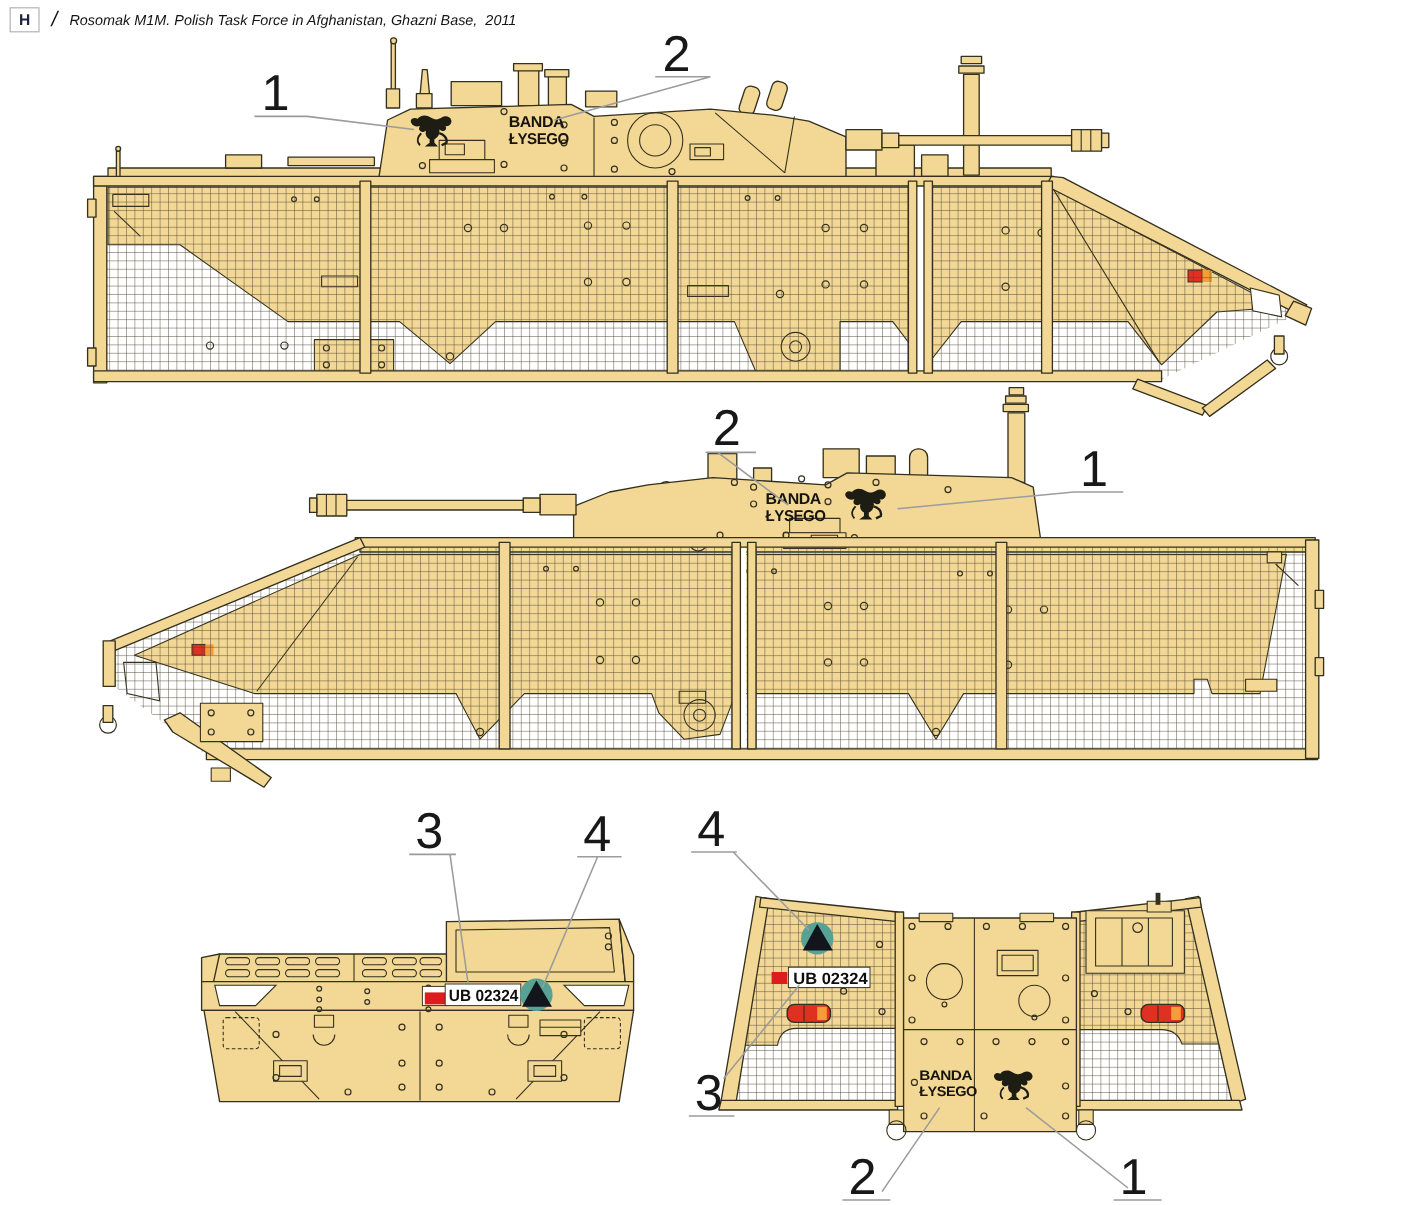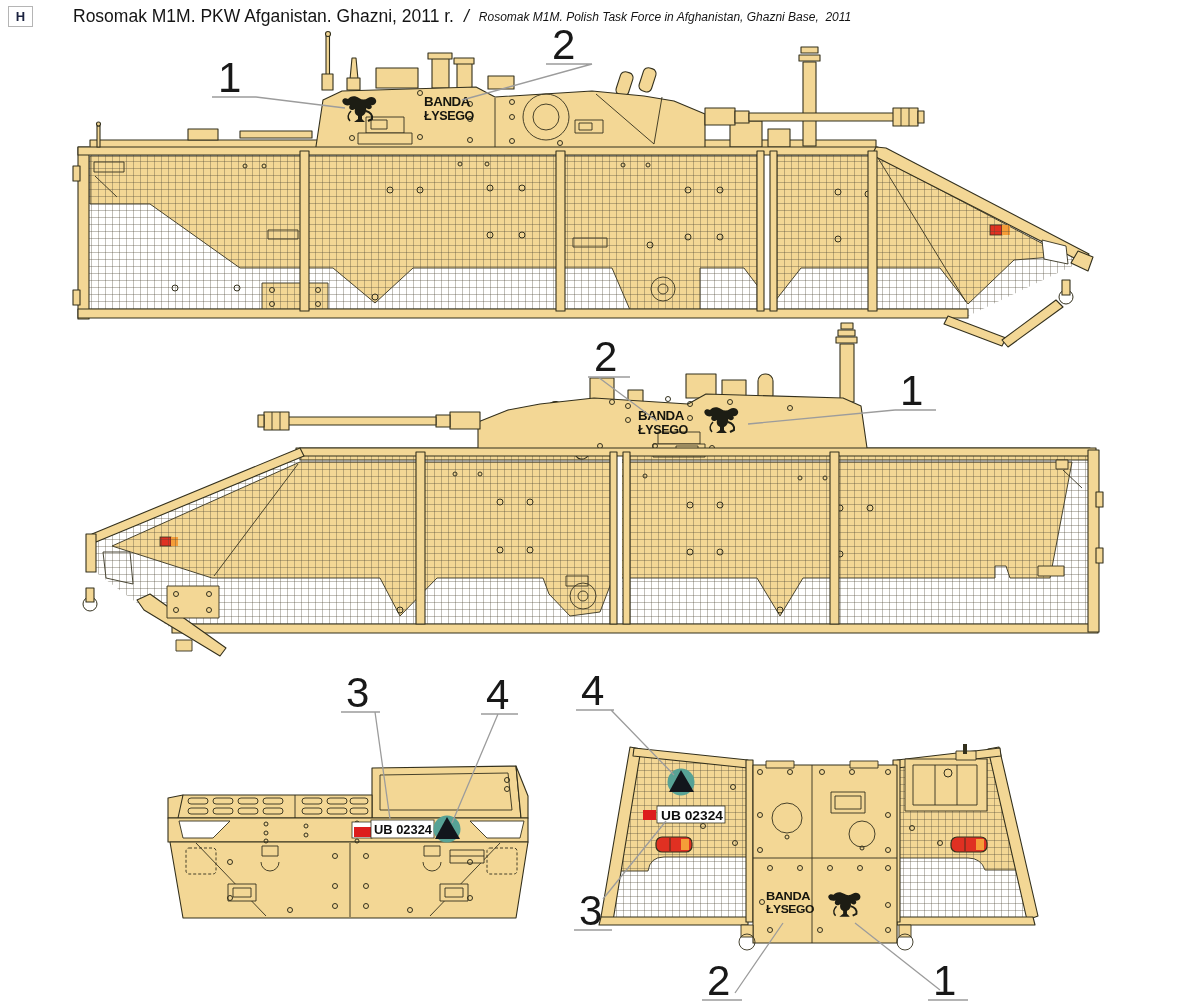--- a/index.html
+++ b/index.html
@@ -32,21 +32,20 @@
   .tla{fill:var(--tail_amber,#f59d38);stroke:none;}
   .emb{fill:#1d1d14;stroke:none;}
 </style>
 </head>
 <body>
 
 <div class="page">
 
   <header class="bar">
     <span class="logo">H</span>
-    <span class="t-pl">Rosomak M1M. PKW Afganistan. Ghazni, 2011 r.</span>
     <span class="t-sep">/</span>
     <span class="t-en">Rosomak M1M. Polish Task Force in Afghanistan, Ghazni Base,  2011</span>
   </header>
 
   <svg width="1181" height="1004" viewBox="0 0 1181 1004">
     <defs>
       <pattern id="mesh" width="7" height="7" patternUnits="userSpaceOnUse">
         <path d="M0,0.3 H7 M0.3,0 V7" fill="none" stroke="var(--mesh,#4c4734)" stroke-width="0.55" opacity="0.8"></path>
       </pattern>
       <g id="scorpion">

